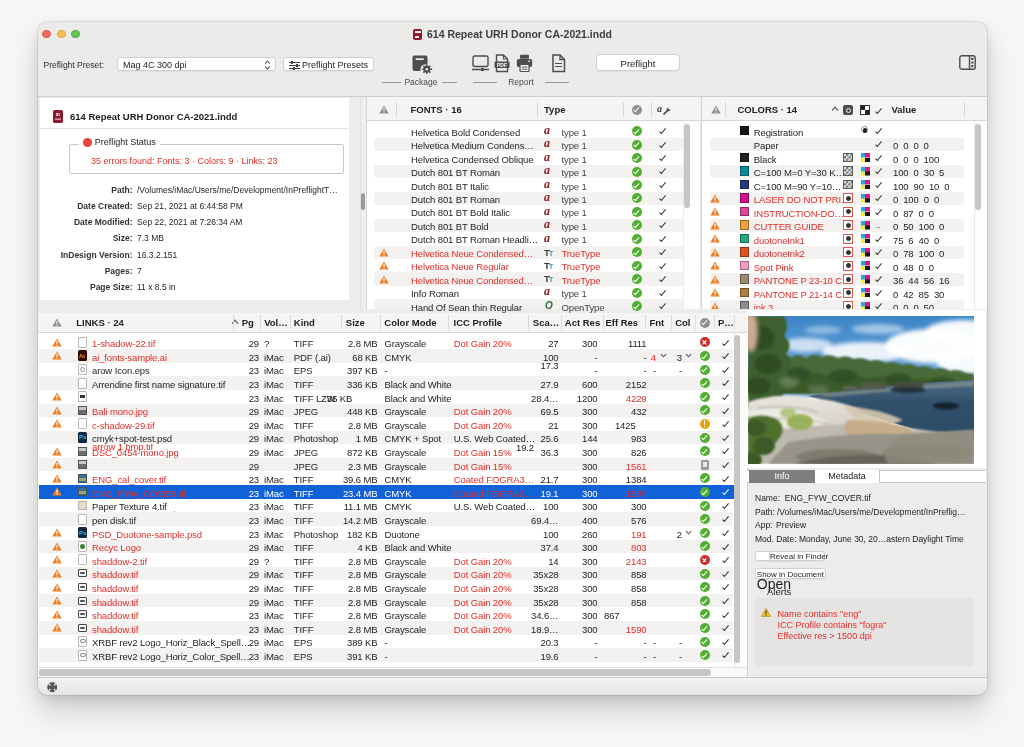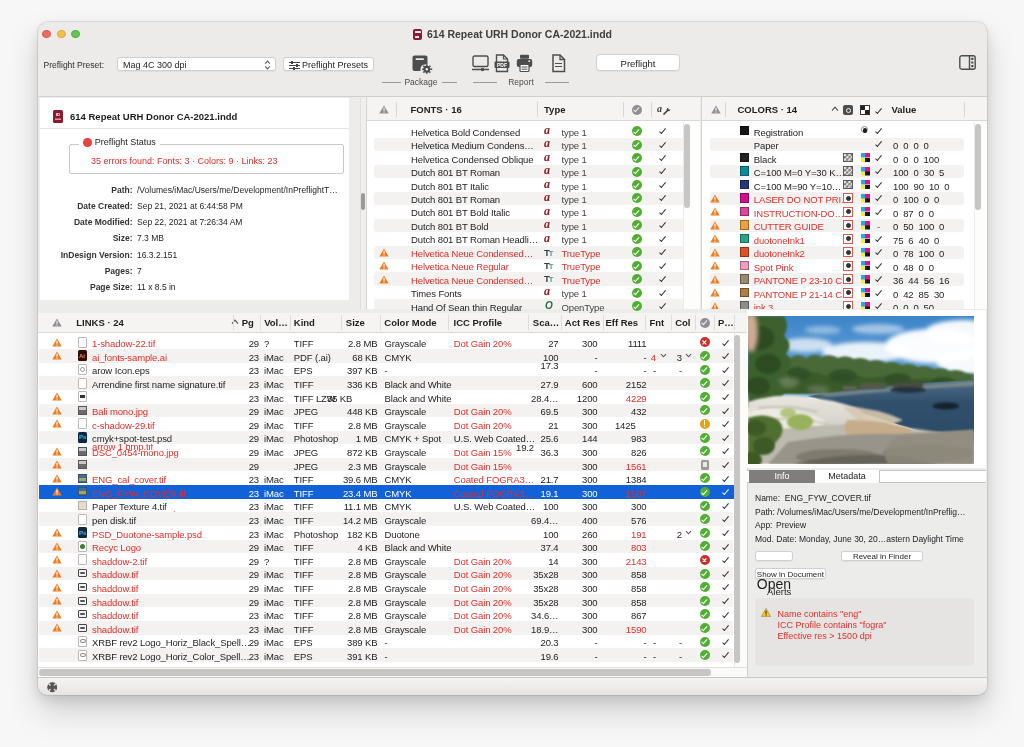--- a/index.html
+++ b/index.html
@@ -273,21 +273,21 @@
       <path d="M5 .4 L9.7 8.6 H.3 Z" fill="#ee7c20"></path>
       <rect x="4.45" y="2.7" width="1.15" height="3.1" fill="#fff"></rect>
       <rect x="4.45" y="6.5" width="1.15" height="1.15" fill="#fff"></rect>
     </svg>
 <div class="rowtx red" style="left:373px;top:251.64999999999998px;">Helvetica Neue Condensed…</div>
 <div class="abs" style="left:506px;top:251.45px;font-size:9.5px;font-weight:bold;color:#3c3c40;letter-spacing:-1px;">T<span style="font-size:7.5px;color:#4a93ad;">T</span></div>
 <div class="rowtx red" style="left:523.5px;top:251.64999999999998px;">TrueType</div>
 <div class="gcirc" style="left:593.5px;top:252.14999999999998px;"></div>
     <div class="wck" style="left:596.9px;top:253.95px;"></div>
 <div class="ck" style="left:622.5px;top:253.04999999999998px;"></div>
-<div class="rowtx " style="left:373px;top:265.09999999999997px;">Times Fonts</div>
+<div class="rowtx " style="left:373px;top:265.09999999999997px;">Info Roman</div>
 <div class="abs" style="left:506px;top:262.4px;font-family:'Liberation Serif';font-style:italic;font-weight:bold;font-size:12px;color:#8c1d23;">a</div>
 <div class="rowtx" style="left:523.5px;top:265.09999999999997px;color:#444;">type 1</div>
 <div class="gcirc" style="left:593.5px;top:265.59999999999997px;"></div>
     <div class="wck" style="left:596.9px;top:267.4px;"></div>
 <div class="ck" style="left:622.5px;top:266.5px;"></div>
 <div class="rowtx " style="left:373px;top:278.55px;">Hand Of Sean thin Regular</div>
 <div class="abs" style="left:507px;top:278.35px;font-size:10px;font-weight:bold;font-style:italic;color:#2d6e3f;">O</div>
 <div class="rowtx" style="left:523.5px;top:278.55px;color:#444;">OpenType</div>
 <div class="gcirc" style="left:593.5px;top:279.05px;"></div>
     <div class="wck" style="left:596.9px;top:280.85px;"></div>
@@ -910,21 +910,21 @@
     <div class="abs" style="left:42px;top:591.2px;width:5px;height:2px;background:#555;border-radius:1px;"></div>
 <div class="rowtx red" style="left:54px;top:587.1px;">shaddow.tif</div>
 <div class="rowtx " style="left:193px;top:587.1px;width:28px;text-align:right;">23</div>
 <div class="rowtx " style="left:226px;top:587.1px;">iMac</div>
 <div class="rowtx " style="left:255.8px;top:587.1px;">TIFF</div>
 <div class="rowtx " style="left:289px;top:587.1px;width:50.5px;text-align:right;">2.8 MB</div>
 <div class="rowtx " style="left:346.5px;top:587.1px;">Grayscale</div>
 <div class="rowtx red" style="left:415.8px;top:587.1px;">Dot Gain 20%</div>
 <div class="rowtx " style="left:478px;top:587.1px;width:42.5px;text-align:right;">34.6…</div>
 <div class="rowtx " style="left:522px;top:587.1px;width:37.5px;text-align:right;">300</div>
-<div class="rowtx " style="left:566px;top:587.1px;width:42.5px;text-align:right;">867</div>
+<div class="rowtx " style="left:566px;top:587.1px;width:42.5px;text-align:left;">867</div>
 <div class="gcirc" style="left:661.8px;top:587.3px;"></div>
     <div class="wck" style="left:665.1999999999999px;top:589.0999999999999px;"></div>
 <div class="ck" style="left:686px;top:588.5px;"></div>
 <div class="stripe" style="left:1px;top:599.0999999999999px;width:694px;height:13.6px;border-radius:0;"></div>
 <svg class="tri" style="left:13.8px;top:601.3999999999999px;" width="10.0" height="9.0" viewBox="0 0 10 9">
       <path d="M5 .4 L9.7 8.6 H.3 Z" fill="#ee7c20"></path>
       <rect x="4.45" y="2.7" width="1.15" height="3.1" fill="#fff"></rect>
       <rect x="4.45" y="6.5" width="1.15" height="1.15" fill="#fff"></rect>
     </svg>
 <div class="thumb" style="left:40px;top:601.8px;height:8px;background:#f2f2f2;border:1.2px solid #444;border-radius:1px;"></div>
@@ -1075,21 +1075,21 @@
 <div class="abs" style="left:746.8px;top:471.3px;font-size:8.5px;color:#1d1d1f;white-space:nowrap;">ENG_FYW_COVER.tif</div>
 <div class="abs" style="left:717px;top:484.8px;font-size:8.5px;color:#1d1d1f;white-space:nowrap;">Path:</div>
 <div class="abs" style="left:739px;top:484.8px;font-size:8.5px;color:#1d1d1f;white-space:nowrap;">/Volumes/iMac/Users/me/Development/InPreflig…</div>
 <div class="abs" style="left:717px;top:498px;font-size:8.5px;color:#1d1d1f;white-space:nowrap;">App:</div>
 <div class="abs" style="left:738px;top:498px;font-size:8.5px;color:#1d1d1f;white-space:nowrap;">Preview</div>
 <div class="abs" style="left:717px;top:511.7px;font-size:8.5px;color:#1d1d1f;white-space:nowrap;">Mod. Date:</div>
 <div class="abs" style="left:761px;top:511.7px;font-size:8.5px;color:#1d1d1f;white-space:nowrap;">Monday, June 30, 20…astern Daylight Time</div>
 <div class="btn" style="left:717.2px;top:528.9px;width:37.6px;height:10.5px;border-radius:2.5px;">
       <span style="position:absolute;left:0;top:.5px;width:100%;font-size:14px;margin-top:24px;">Open</span>
     </div>
-<div class="btn" style="left:803px;top:528.9px;width:82px;height:10.5px;border-radius:2.5px;padding-left:24px;">
+<div class="btn" style="left:731px;top:528.9px;width:56px;height:10.5px;border-radius:2.5px;padding-left:24px;">
       <span style="position:absolute;left:0;top:.5px;width:100%;font-size:8px;">Reveal in Finder</span>
     </div>
 <div class="btn" style="left:717.2px;top:546.2px;width:70.4px;height:10.5px;border-radius:2.5px;">
       <span style="position:absolute;left:0;top:.5px;width:100%;font-size:8px;">Show in Document</span>
     </div>
 <div class="abs" style="left:729px;top:564.4px;font-size:9.5px;color:#1d1d1f;">Alerts</div>
 <div class="abs" style="left:717.2px;top:576.1px;width:219.1px;height:67.5px;background:#e5e4e2;border-radius:4px;"></div>
 <svg class="abs" style="left:722.7px;top:586.4px;" width="10" height="9" viewBox="0 0 10 9">
 <path d="M5 .4 L9.7 8.6 H.3 Z" fill="#f5c71e" stroke="#8a7011" stroke-width=".5"></path>
 <rect x="4.45" y="2.7" width="1.15" height="3.1" fill="#333"></rect>

